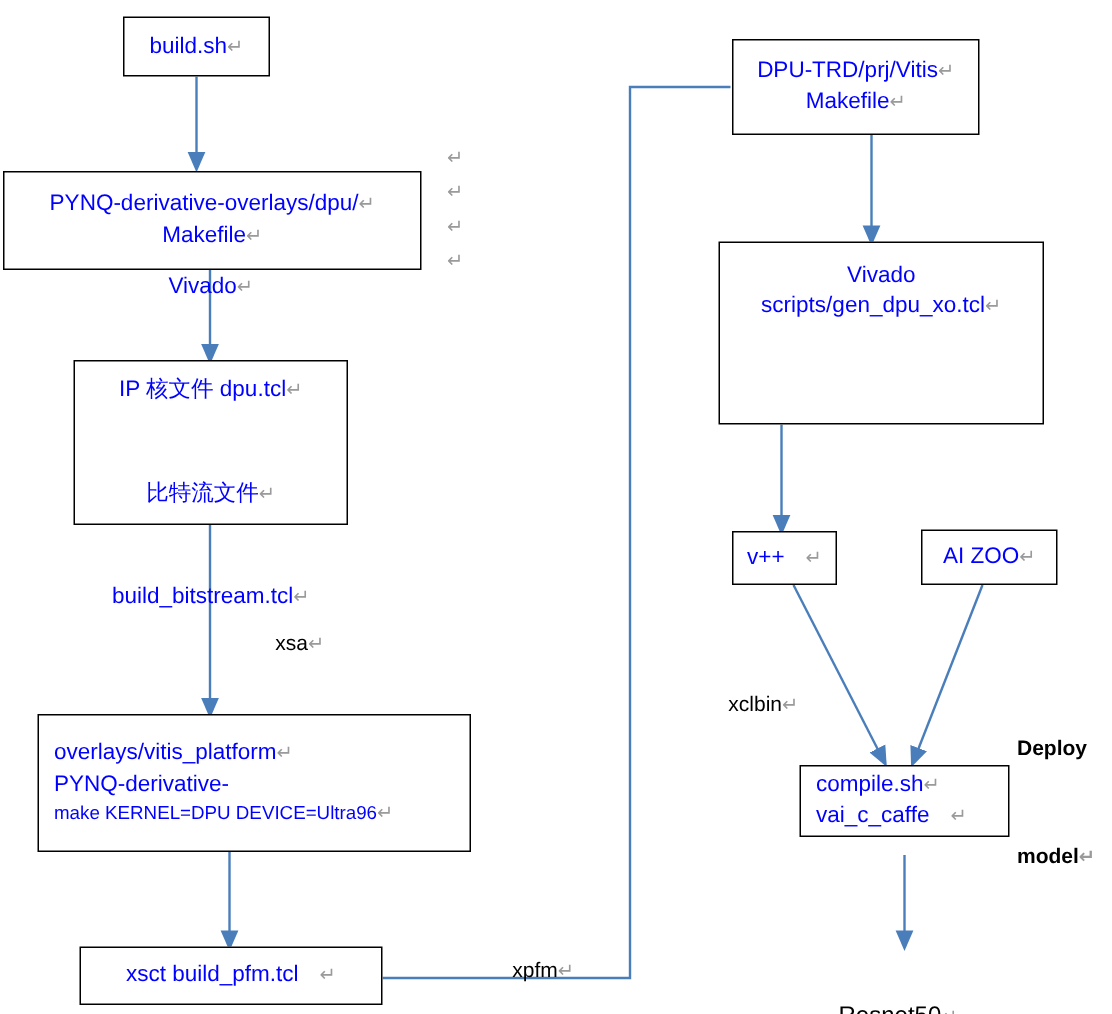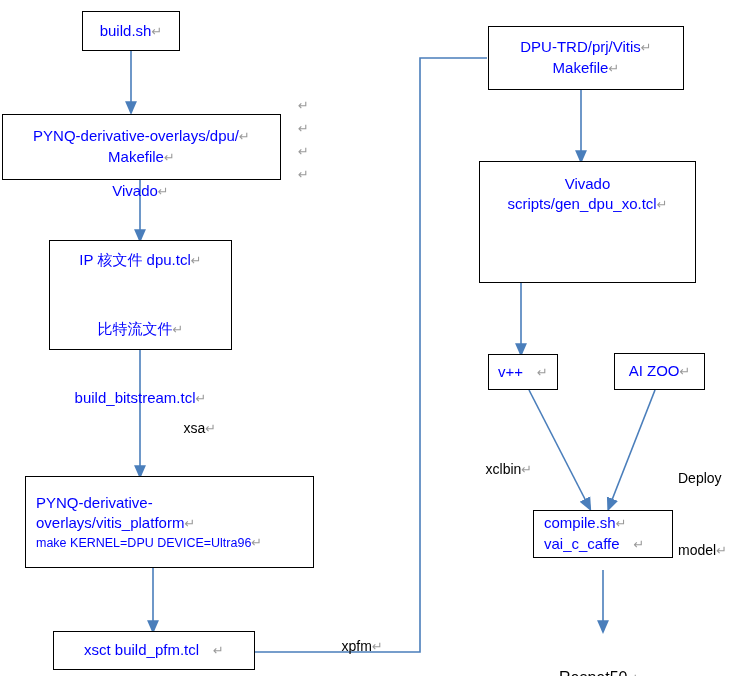--- a/index.html
+++ b/index.html
@@ -99,30 +99,30 @@
   </div>
 
   <div class="node center" style="left:49px;top:240px;width:183px;height:110px;gap:48px;">
     <span class="ln"><span>Vivado</span><span class="pil">↵</span></span>
     <span class="ln"><span>IP 核文件 dpu.tcl</span><span class="pil">↵</span></span>
     <span class="ln"><span>比特流文件</span><span class="pil">↵</span></span>
     <span class="ln"><span>build_bitstream.tcl</span><span class="pil">↵</span></span>
   </div>
 
   <div class="node left" style="left:25px;top:476px;width:289px;height:92px;">
+    <span class="ln"><span>overlays/vitis_platform</span><span class="pil">↵</span></span>
     <span class="ln"><span>PYNQ-derivative-</span></span>
-    <span class="ln"><span>overlays/vitis_platform</span><span class="pil">↵</span></span>
     <span class="ln sm"><span>make KERNEL=DPU DEVICE=Ultra96</span><span class="pil">↵</span></span>
   </div>
 
   <div class="node center" style="left:53px;top:631px;width:202px;height:39px;">
     <span class="ln"><span>xsct build_pfm.tcl</span><span class="pil sp">↵</span></span>
   </div>
 
-  <div class="node center" style="left:488px;top:26px;width:196px;height:64px;">
+  <div class="node center" style="left:488px;top:26px;width:165px;height:64px;">
     <span class="ln"><span>DPU-TRD/prj/Vitis</span><span class="pil">↵</span></span>
     <span class="ln"><span>Makefile</span><span class="pil">↵</span></span>
   </div>
 
   <div class="node center" style="left:479px;top:161px;width:217px;height:122px;justify-content:flex-start;padding-top:12px;">
     <span class="ln"><span>Vivado</span></span>
     <span class="ln"><span>scripts/gen_dpu_xo.tcl</span><span class="pil">↵</span></span>
   </div>
 
   <div class="node center" style="left:488px;top:354px;width:70px;height:36px;">
@@ -143,21 +143,21 @@
   </div>
 
   <div class="edge-label" style="left:326px;top:618px;">
     <span>xpfm</span><span class="pil">↵</span>
   </div>
 
   <div class="edge-label" style="left:470px;top:441px;">
     <span>xclbin</span><span class="pil">↵</span>
   </div>
 
-  <div class="edge-label" style="left:678px;top:418px;line-height:24px;">
+  <div class="edge-label" style="left:678px;top:438px;line-height:24px;font-weight:bold;">
     <div>Deploy</div>
     <div><span>model</span><span class="pil">↵</span></div>
   </div>
 
   <div class="term" style="left:559px;top:632px;">
     <span>Resnet50</span><span class="pil">↵</span>
   </div>
 
   <div class="marks" style="left:298px;top:94px;">
     <div>↵</div>

